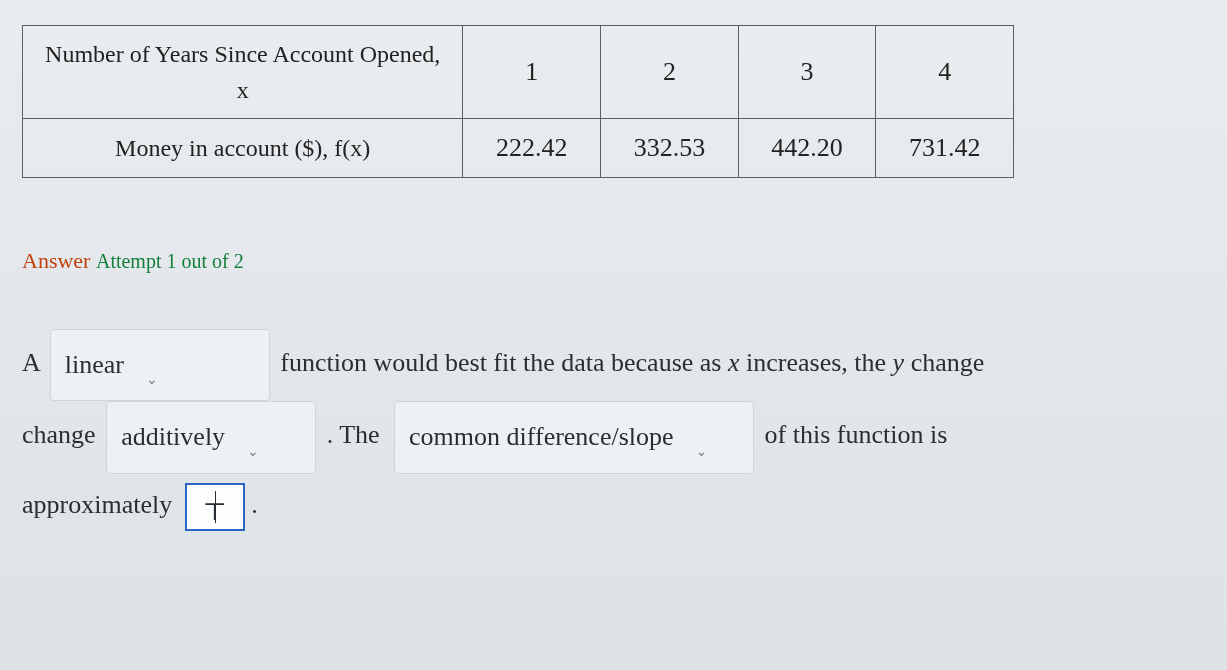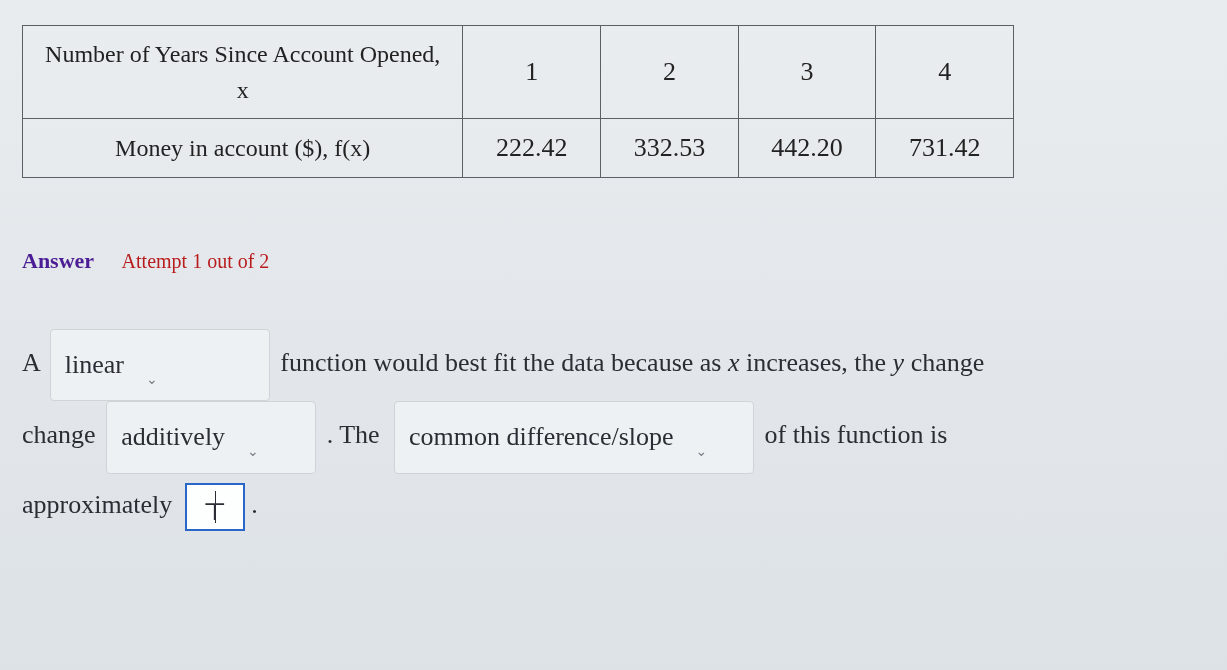--- a/index.html
+++ b/index.html
@@ -39,27 +39,27 @@
   table.data td.num {
     width: 125px;
     font-size: 26px;
   }
   .answer-line {
     margin-top: 70px;
     font-size: 22px;
     color: #4a4d55;
   }
   .answer-line b {
-    color: #4c1d95;
-    font-weight: 700;
+    color: #c2410c;
+    font-weight: 400;
   }
   .attempt {
-    color: #b91c1c;
+    color: #15803d;
     font-size: 20px;
-    margin-left: 22px;
+    margin-left: 0;
   }
   .sentence {
     margin-top: 55px;
     font-size: 26px;
     line-height: 2.4;
     color: #2a2d33;
   }
   .select {
     display: inline-flex;
     align-items: flex-end;

